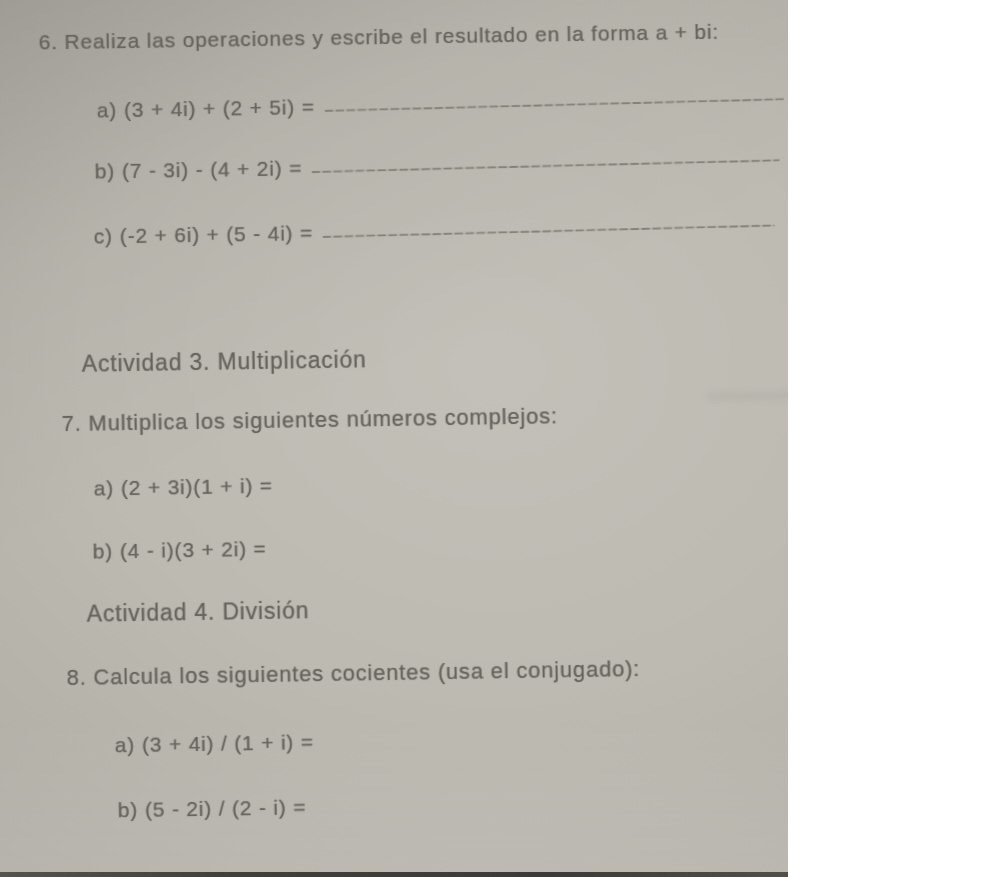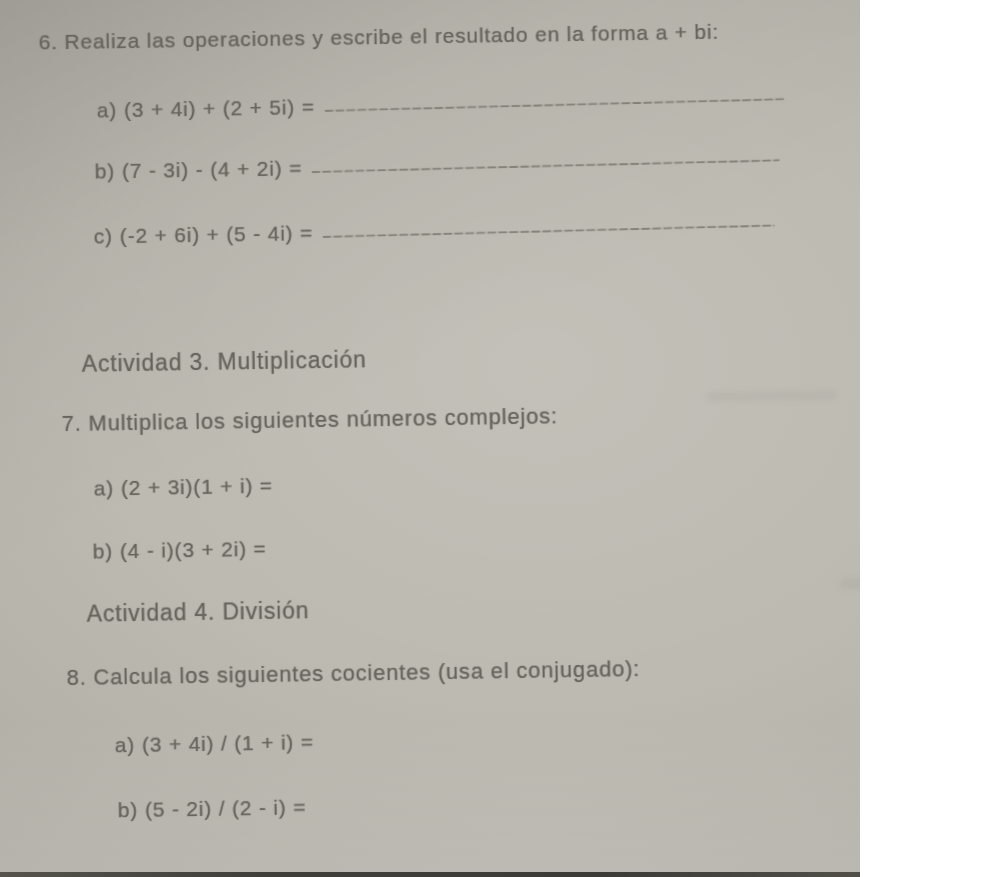--- a/index.html
+++ b/index.html
@@ -7,21 +7,21 @@
   html, body {
     width: 988px;
     height: 877px;
     overflow: hidden;
     font-family: "Liberation Sans", sans-serif;
   }
 
   
   .photo {
     position: relative;
-    width: 860px;
+    width: 788px;
     height: 877px;
     background: #b9b6ad;
     overflow: hidden;
   }
 
   .photo .vignette {
     position: absolute;
     inset: 0;
     background:
       radial-gradient(130% 95% at 63% 42%, rgba(255,255,255,0.14) 0%, rgba(255,255,255,0.05) 40%, rgba(0,0,0,0.05) 78%, rgba(0,0,0,0.09) 100%),

